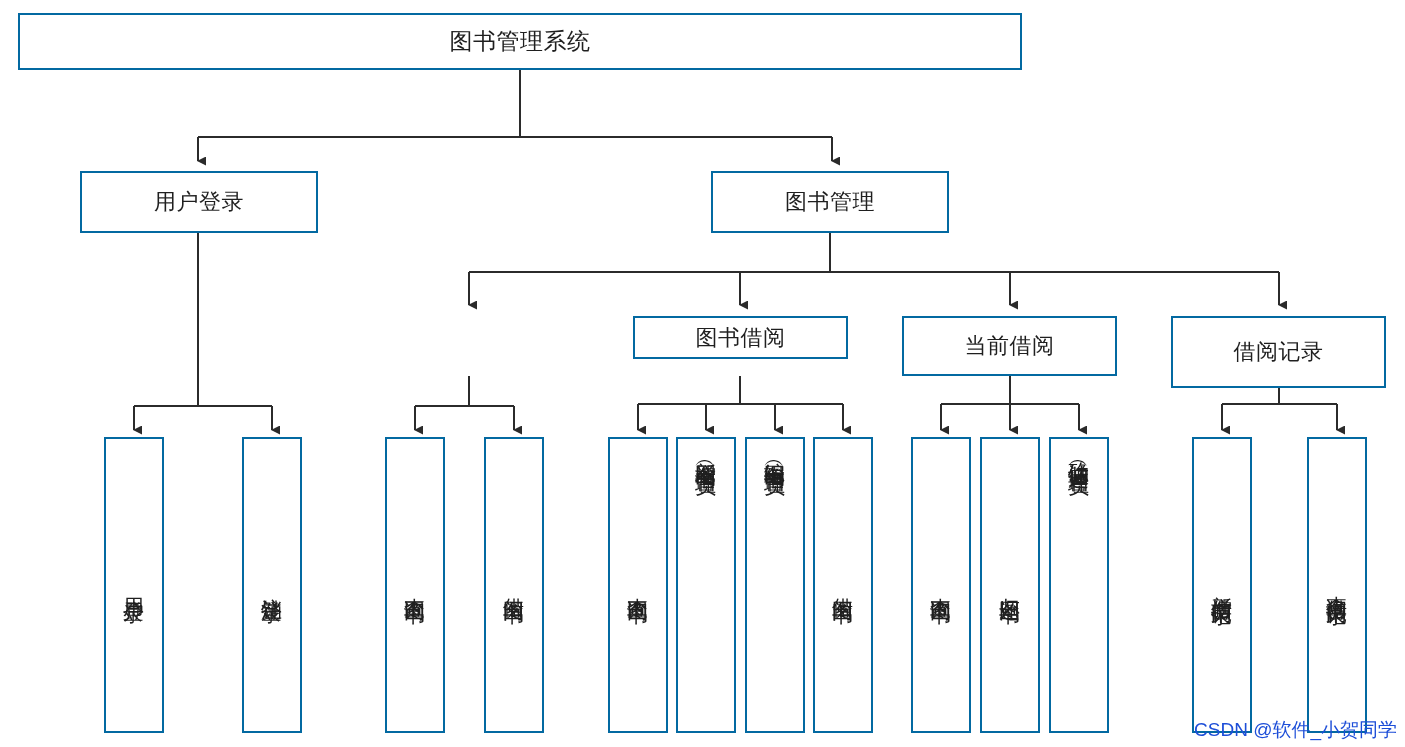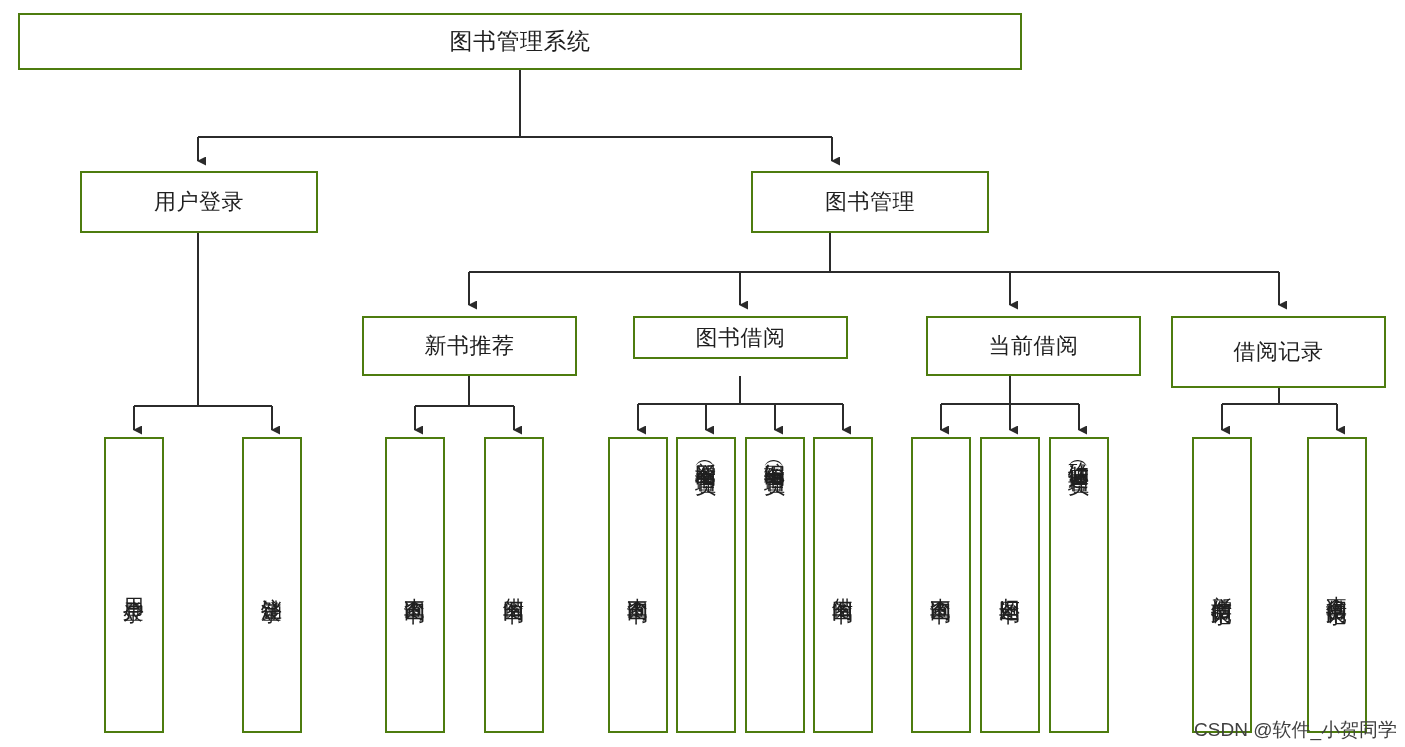--- a/index.html
+++ b/index.html
@@ -21,21 +21,21 @@
   #diagram-svg {
     position: absolute;
     left: 0;
     top: 0;
     width: 1405px;
     height: 747px;
   }
   .node-box {
     position: absolute;
     box-sizing: border-box;
-    border: 2px solid #4d7c0f;
+    border: 2px solid #0369a1;
     background: #ffffff;
     display: flex;
     align-items: center;
     justify-content: center;
     overflow: hidden;
   }
   .node-label {
     color: #1f1f1f;
     font-family: "Liberation Sans", "DejaVu Sans", sans-serif;
     line-height: 1.05;
@@ -59,21 +59,21 @@
     white-space: nowrap;
     line-height: 1;
   }
   .leaf-pad-center { padding-top: 0; align-items: center; }
   .leaf-pad-top    { padding-top: 6px;  align-items: flex-start; }
   .watermark {
     position: absolute;
     right: 8px;
     bottom: 4px;
     font-size: 19px;
-    color: #404040;
+    color: #1d4ed8;
     font-family: "Liberation Sans", "DejaVu Sans", sans-serif;
     white-space: nowrap;
     pointer-events: none;
   }
 </style>
 </head>
 <body>
 
 <div id="diagram-root">
 
@@ -128,33 +128,30 @@
   </svg>
 
   <div class="node-box node-root" style="left:18px; top:13px; width:1004px; height:57px;">
     <span class="node-label">图书管理系统</span>
   </div>
 
   <div class="node-box node-l2" style="left:80px; top:171px; width:238px; height:62px;">
     <span class="node-label">用户登录</span>
   </div>
 
-  <div class="node-box node-l2" style="left:751px; top:171px; width:238px; height:62px;">
+  <div class="node-box node-l2" style="left:711px; top:171px; width:238px; height:62px;">
     <span class="node-label">图书管理</span>
   </div>
 
-  <div class="node-box node-l3" style="left:362px; top:316px; width:215px; height:60px;">
-    <span class="node-label">新书推荐</span>
-  </div>
 
   <div class="node-box node-l3" style="left:633px; top:316px; width:215px; height:43px;">
     <span class="node-label">图书借阅</span>
   </div>
 
-  <div class="node-box node-l3" style="left:926px; top:316px; width:215px; height:60px;">
+  <div class="node-box node-l3" style="left:902px; top:316px; width:215px; height:60px;">
     <span class="node-label">当前借阅</span>
   </div>
 
   <div class="node-box node-l3" style="left:1171px; top:316px; width:215px; height:72px;">
     <span class="node-label">借阅记录</span>
   </div>
 
   <div class="node-box node-leaf leaf-pad-center" style="left:104px; top:437px; width:60px; height:296px;">
     <span class="node-label">用户登录</span>
   </div>

